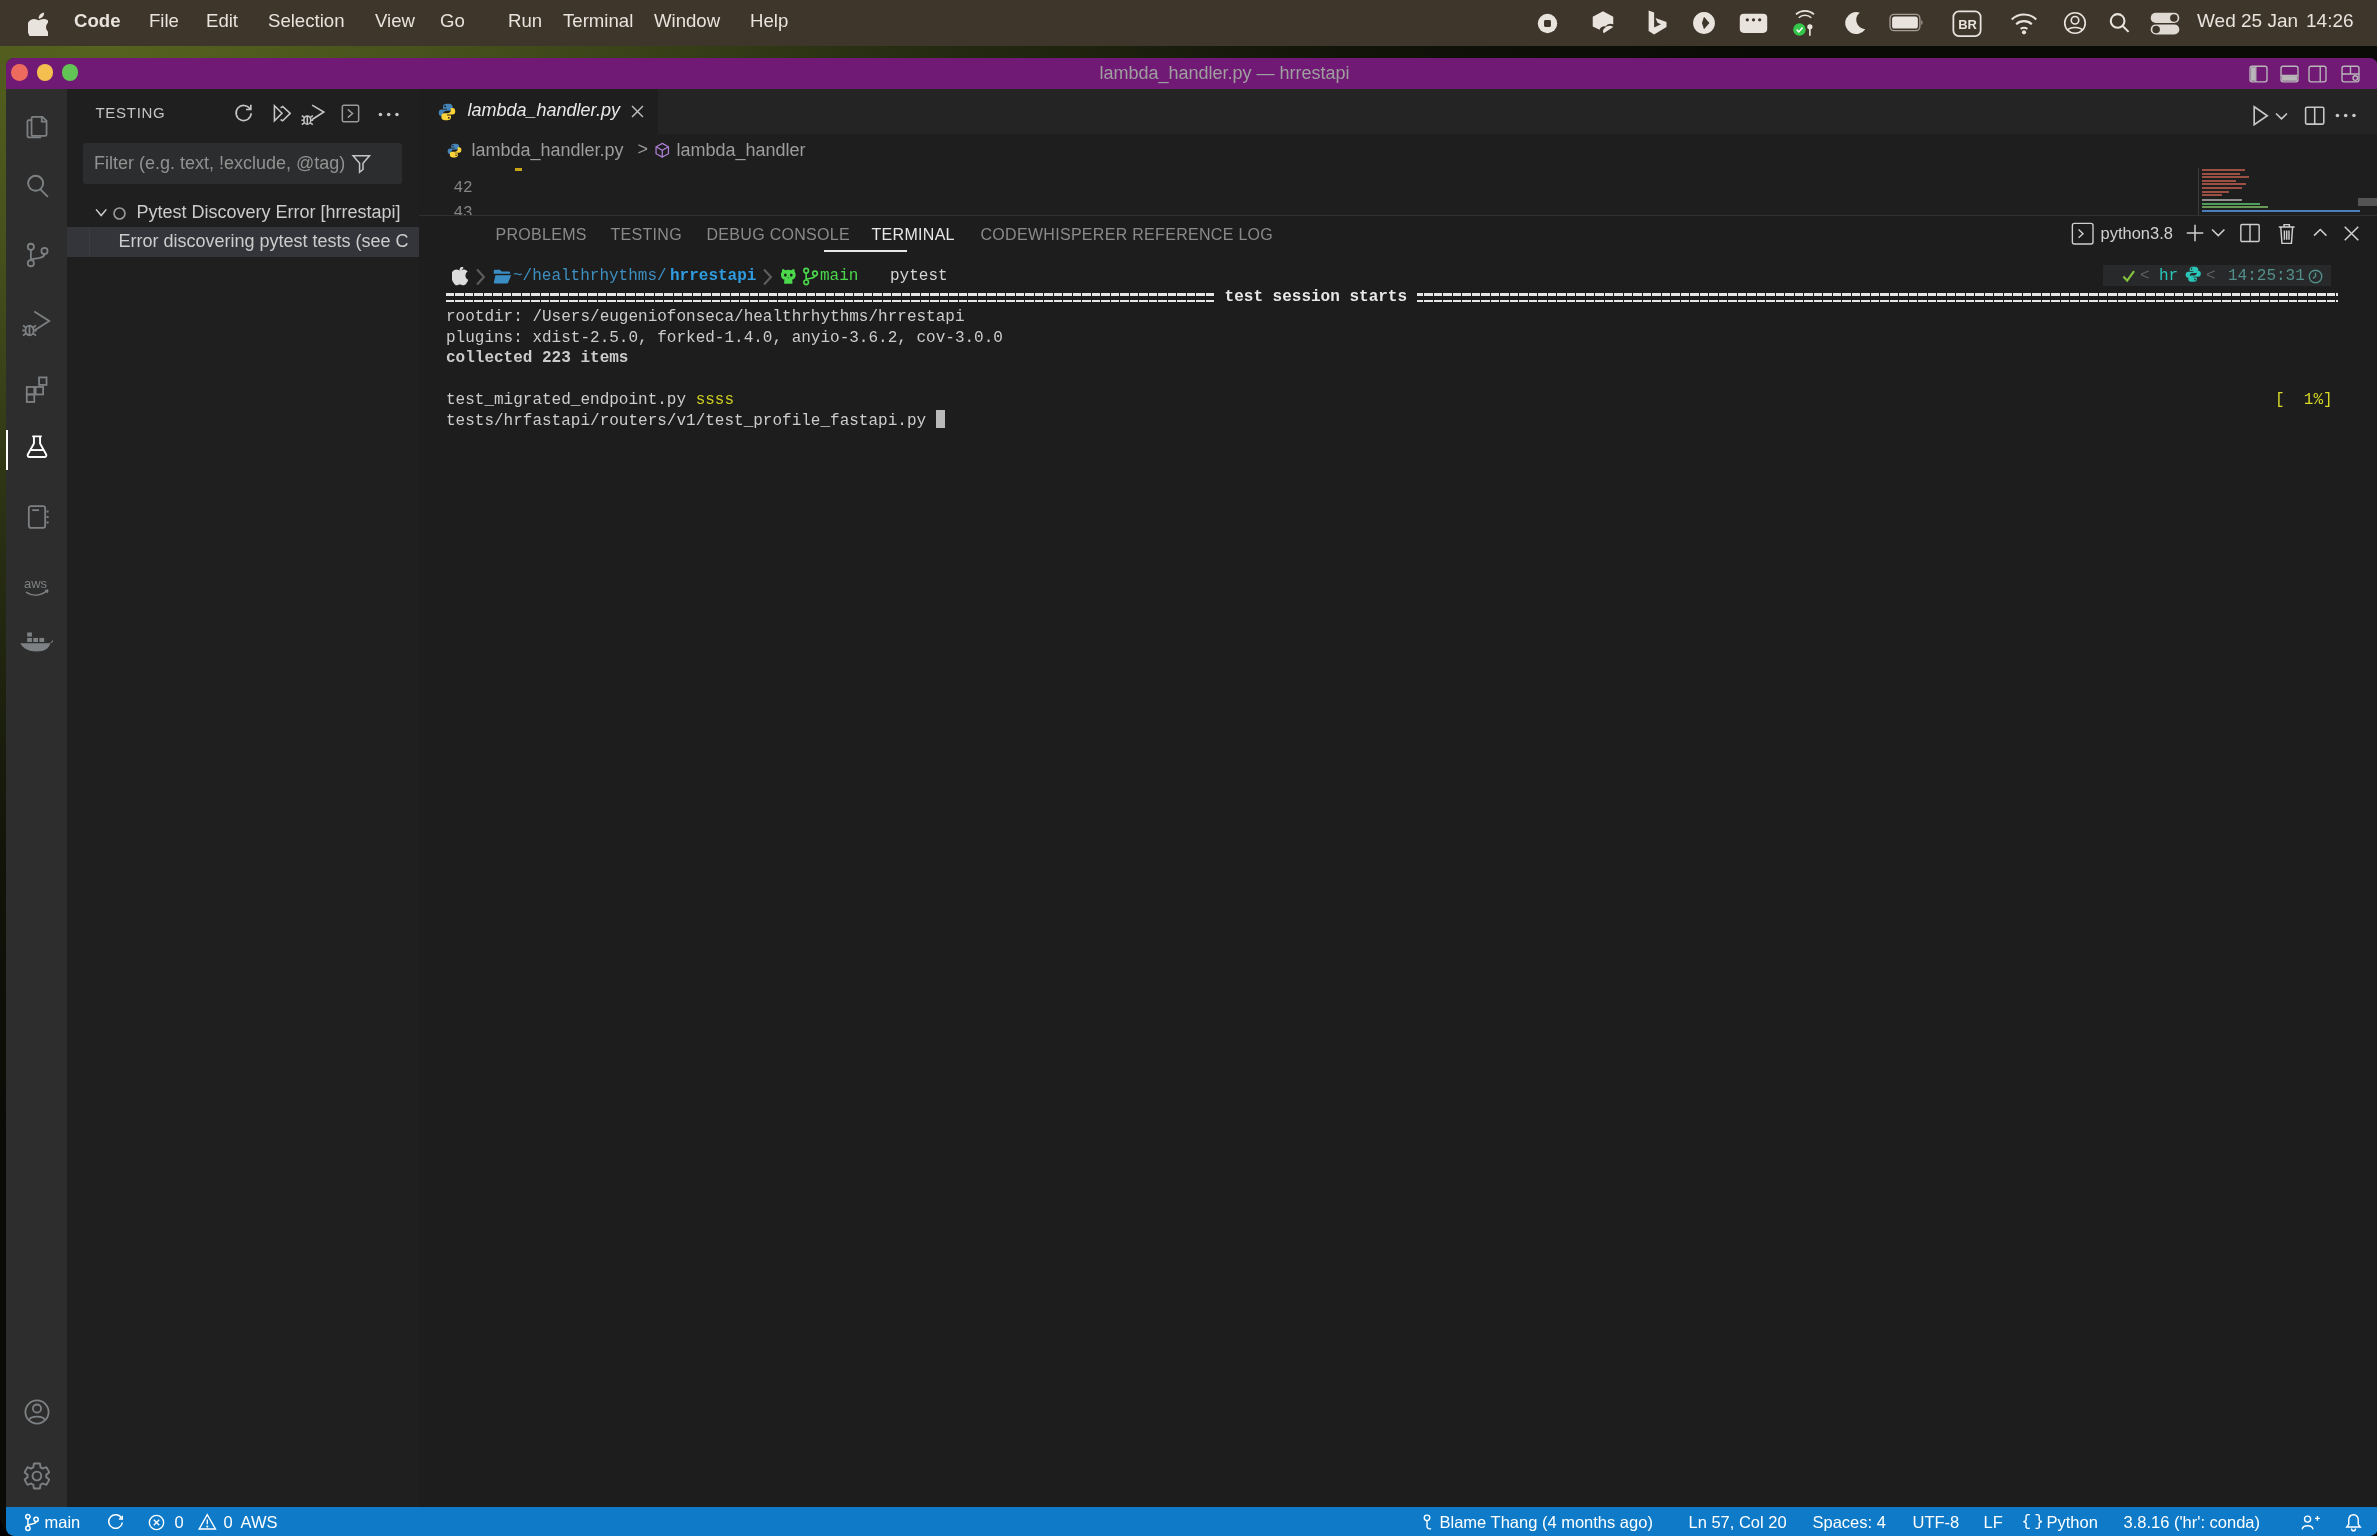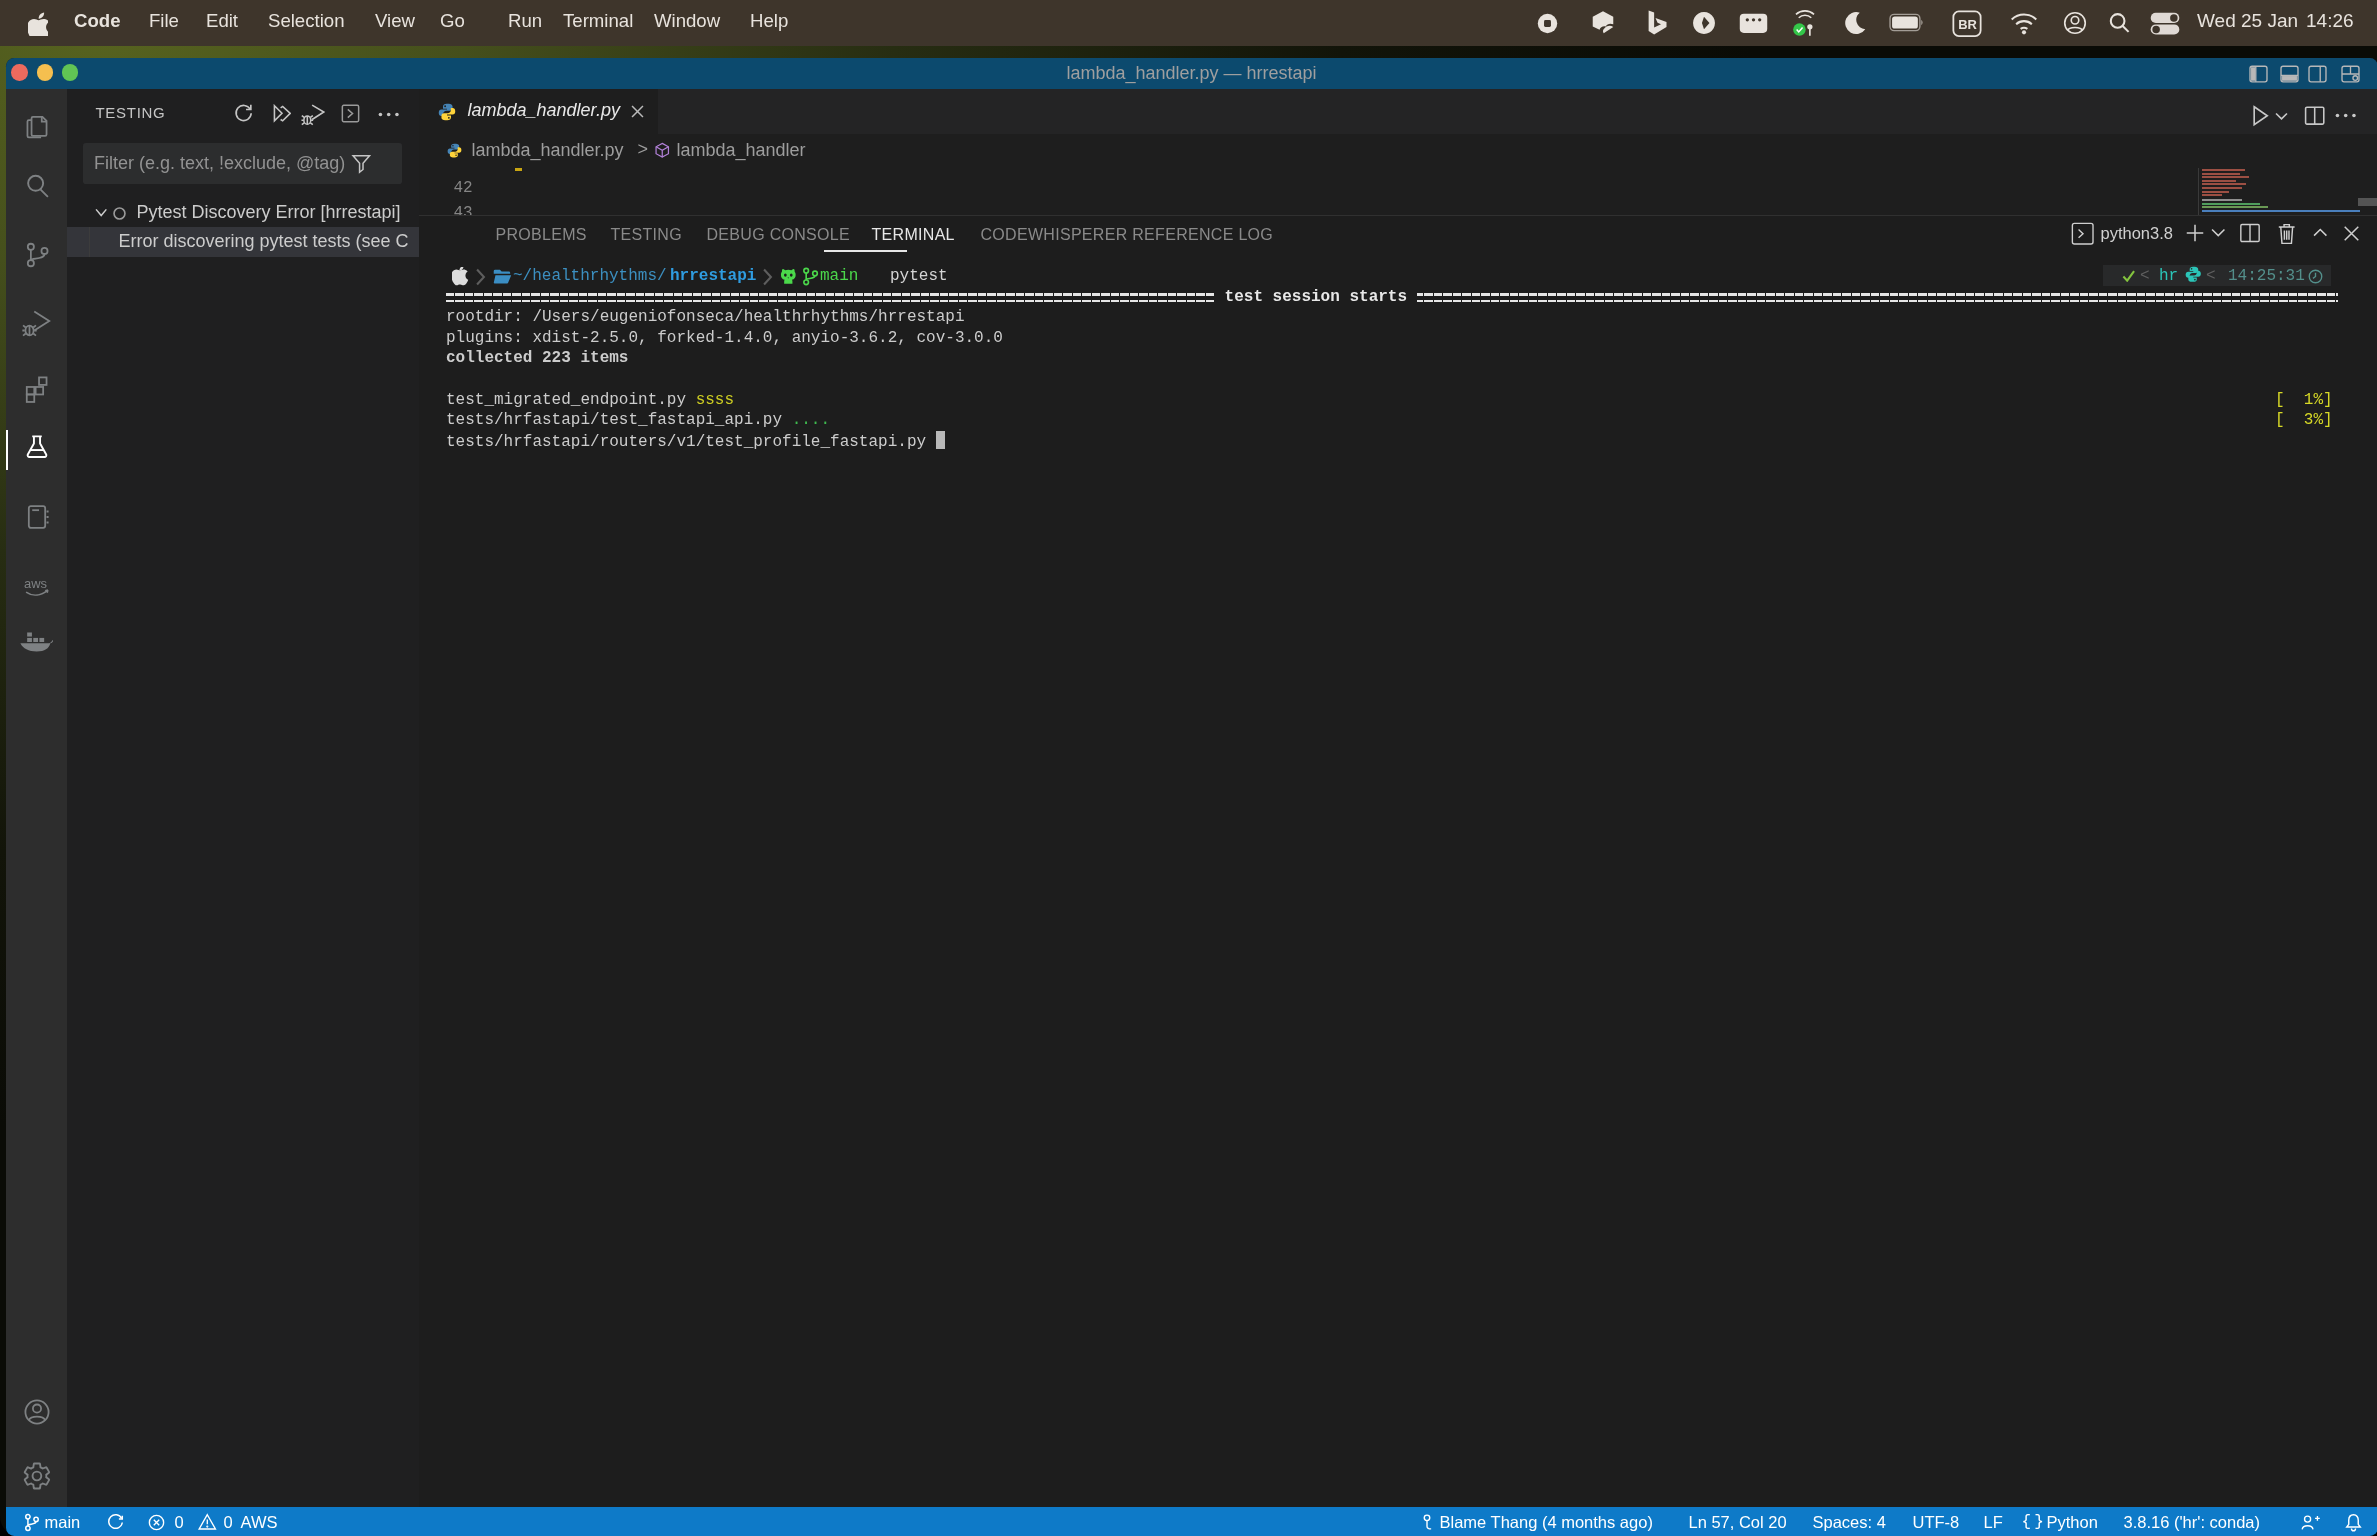--- a/index.html
+++ b/index.html
@@ -5,21 +5,21 @@
   body { font-family:"Liberation Sans", sans-serif; }
   #screen { position:absolute; left:0; top:0; width:2377px; height:1537px;
     background:radial-gradient(ellipse 1651px 1101px at 103px 27.5px, #57631f 0%, #454f1c 22%, #272d12 48%, #121409 75%, #0a0b06 100%);border-radius:21px; }
   .abs { position:absolute; }
   
   #menubar { position:absolute; left:0; top:0; width:2377px; height:46px; background:#3e352b; color:#e8e3dd; }
   .mitem { position:absolute; top:10.3px; font-size:18.6px; color:#e8e3dd; white-space:nowrap; }
   
   #win { position:absolute; left:5.5px; top:58px; width:2372px; height:1478px; background:#1e1e1e;
      border-radius:8.3px; overflow:hidden; }
-  #titlebar { position:absolute; left:0; top:0; width:100%; height:31px; background:#0c4a6e; }
+  #titlebar { position:absolute; left:0; top:0; width:100%; height:31px; background:#701a75;padding-left:33px; }
   .tl { position:absolute; top:6.2px; width:16.5px; height:16.5px; border-radius:50%; }
   #title { position:absolute; top:4.8px; width:100%; text-align:center; color:#9f9f9f; font-size:18px; }
   
   #actbar { position:absolute; left:0; top:31px; width:61px; height:1418px; background:#2d2d2d; }
   
   #sidebar { position:absolute; left:61px; top:31px; width:353px; height:1418px; background:#1f1f20; }
   #sbtitle { position:absolute; left:29px; top:15px; font-size:15px; color:#c5c5c5; letter-spacing:0.7px; }
   #filter { position:absolute; left:16.5px; top:54px; width:319px; height:41px; background:#2c2d2e; border-radius:2.8px; }
   #filter span { position:absolute; left:11px; top:9.6px; font-size:18px; color:#929292; }
   .trow { position:absolute; left:0; width:353px; height:30px; color:#cccccc; font-size:18px; }
@@ -435,21 +435,20 @@
                 <circle cx="12" cy="12" r="10"></circle>
                 <path d="M12 6 v6 l-4 3"></path>
               </g>
             </svg></div>
         <div class="tline tbold"><div style="position:absolute;left:0;top:6.2px;width:1892px;height:2.8px;background:repeating-linear-gradient(90deg,#e6e6e6 0 8.4px,rgba(0,0,0,0) 8.4px 9.5px);"></div><div style="position:absolute;left:0;top:13px;width:1892px;height:2.8px;background:repeating-linear-gradient(90deg,#e6e6e6 0 8.4px,rgba(0,0,0,0) 8.4px 9.5px);"></div><span style="position:absolute;top:0;left:769px;background:#1d1d1d;color:#e8e8e8;">&nbsp;test session starts&nbsp;</span></div>
         <div class="tline">rootdir: /Users/eugeniofonseca/healthrhythms/hrrestapi</div>
         <div class="tline">plugins: xdist-2.5.0, forked-1.4.0, anyio-3.6.2, cov-3.0.0</div>
         <div class="tline tbold">collected 223 items</div>
         <div class="tline"></div>
         <div class="tline">test_migrated_endpoint.py <span style="color:#cfcf22;">ssss</span><span style="position:absolute;left:1829px;color:#d7d926;">[  1%]</span></div>
-        <div class="tline">tests/hrfastapi/test_fastapi_api.py <span style="color:#3fba50;">....</span><span style="position:absolute;left:1829px;color:#d7d926;">[  3%]</span></div>
         <div class="tline">tests/hrfastapi/routers/v1/test_profile_fastapi.py <span style="display:inline-block;width:9.6px;height:18px;background:#b9b9b9;vertical-align:-2.8px;"></span></div>
       </div>
     </div>
 
     <div id="statusbar">
       <svg style="position:absolute;left:17px;top:5.5px" width="18" height="19" viewBox="0 0 24 28">
           <g stroke="#ffffff" stroke-width="2.2" fill="none">
             <circle cx="6" cy="5.5" r="3.2"></circle>
             <circle cx="6" cy="22.5" r="3.2"></circle>
             <circle cx="18" cy="9.5" r="3.2"></circle>

